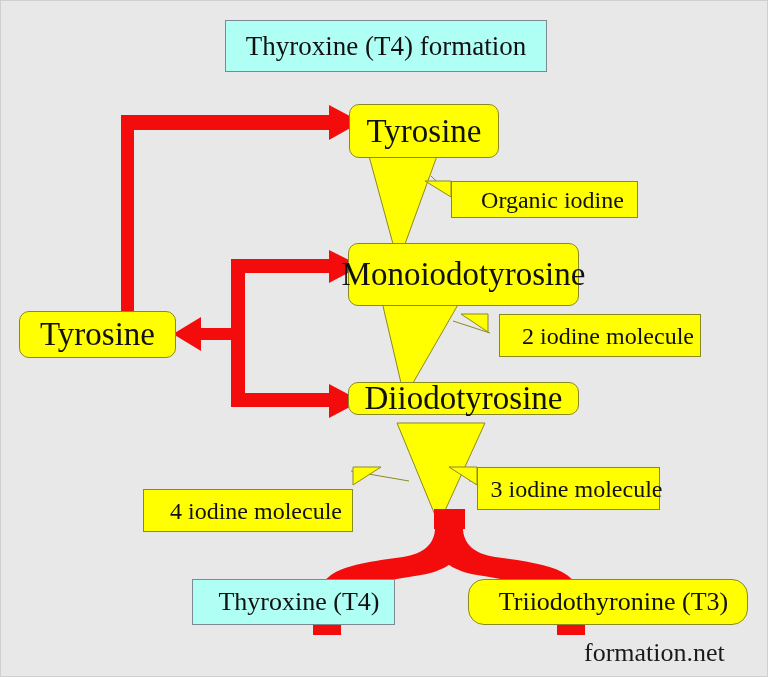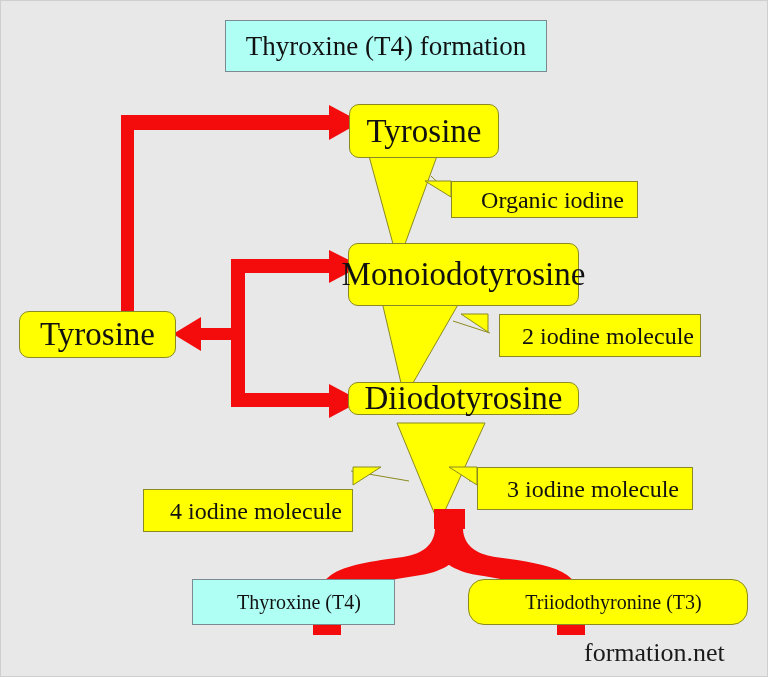--- a/index.html
+++ b/index.html
@@ -49,21 +49,21 @@
   }
   .main-box {
     font-size: 33px;
     border-radius: 10px;
   }
   .label-box {
     font-size: 24px;
     padding-left: 16px;
   }
   .product-box {
-    font-size: 20px;
+    font-size: 26px;
     padding-left: 11px;
   }
   .watermark {
     position: absolute;
     color: #1a1a1a;
     font-size: 26px;
     white-space: nowrap;
   }
 </style>
 </head>
@@ -198,21 +198,21 @@
   </div>
 
   <div class="node node-yellow main-box" style="left:347px; top:381px; width:231px; height:33px;">
     <span>Diiodotyrosine</span>
   </div>
 
   <div class="node node-yellow label-box" style="left:142px; top:488px; width:210px; height:43px;">
     <span>4 iodine molecule</span>
   </div>
 
-  <div class="node node-yellow label-box" style="left:476px; top:466px; width:216px; height:43px;">
+  <div class="node node-yellow label-box" style="left:476px; top:466px; width:183px; height:43px;">
     <span>3 iodine molecule</span>
   </div>
 
   <div class="node node-cyan product-box" style="left:191px; top:578px; width:203px; height:46px;">
     <span>Thyroxine (T4)</span>
   </div>
 
   <div class="node node-yellow product-box" style="left:467px; top:578px; width:280px; height:46px;border-radius:16px;">
     <span>Triiodothyronine (T3)</span>
   </div>

